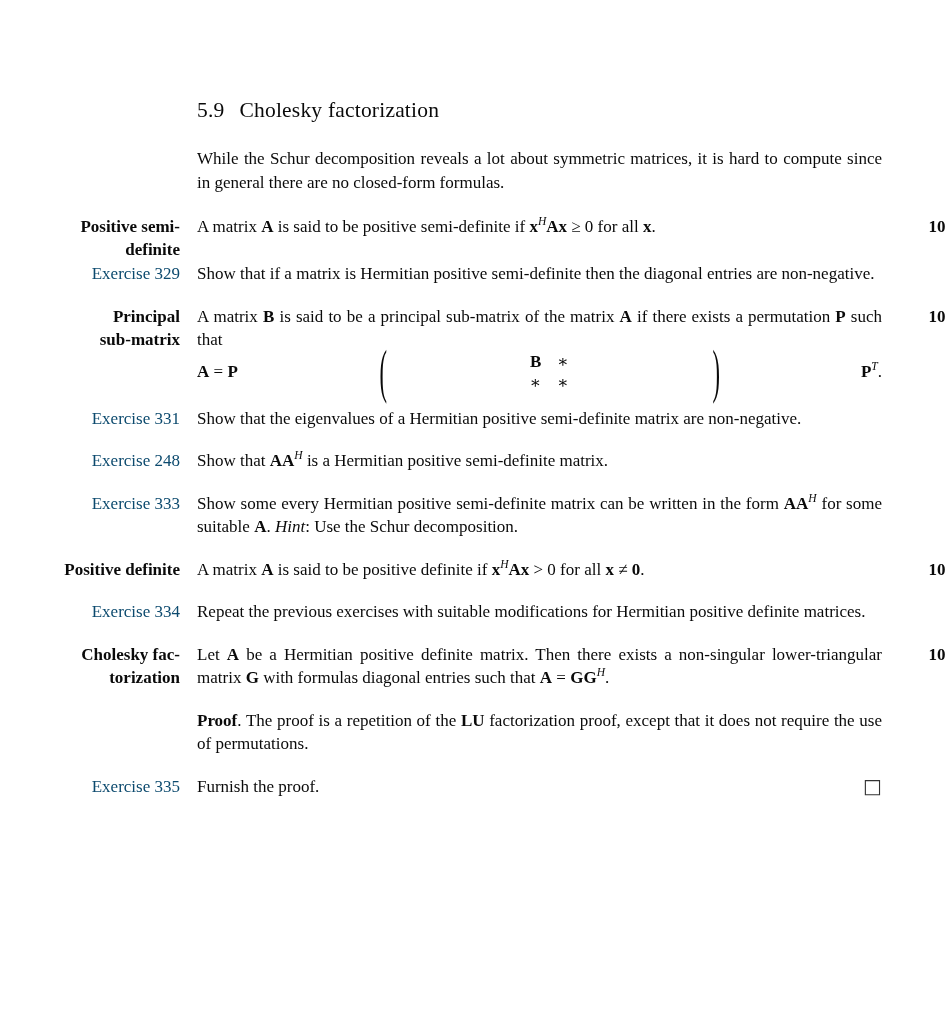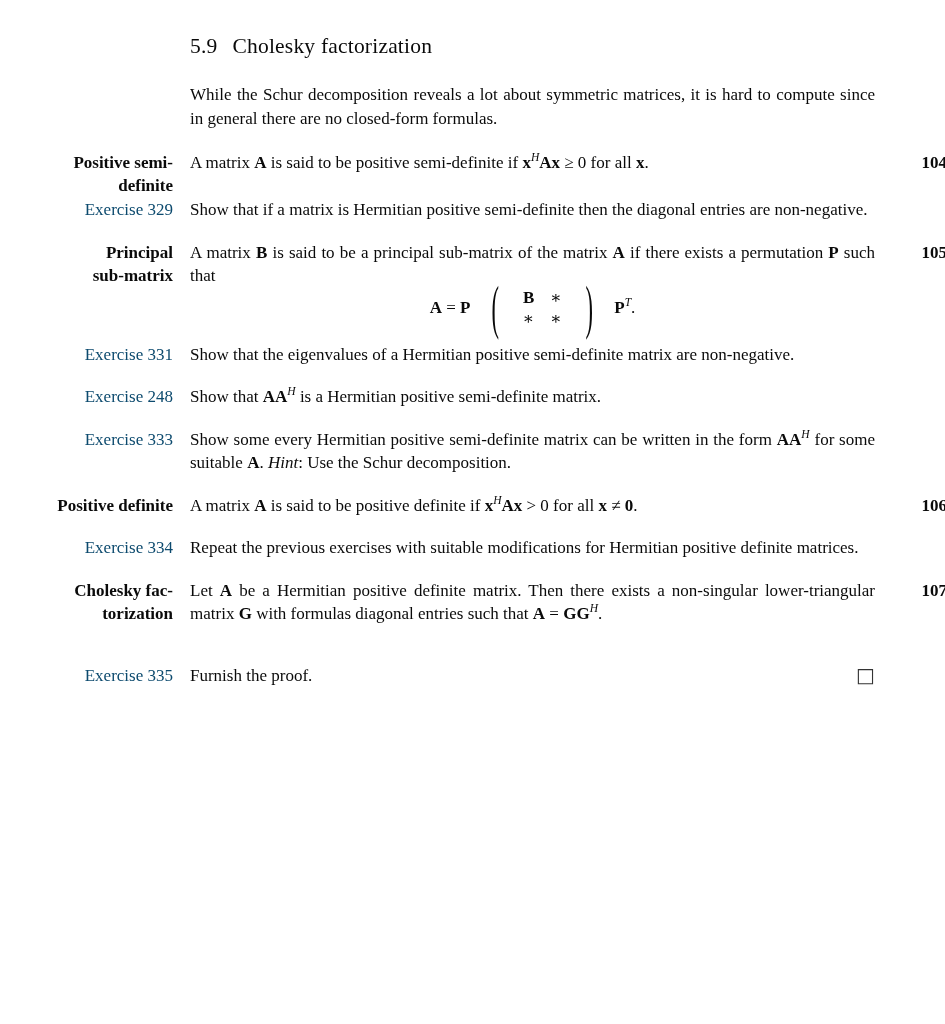--- a/index.html
+++ b/index.html
@@ -1,37 +1,37 @@
 <!DOCTYPE html>
 <html><head>
 <meta charset="utf-8">
 <style>
   html,body{margin:0;padding:0;}
   body{
     width:945px;height:1024px;background:#ffffff;overflow:hidden;
     font-family:"Liberation Serif","DejaVu Serif",serif;
     font-size:17px;color:#0a0a0a;
   }
-  .page{padding:34px 0 0 20px;box-sizing:border-box;}
+  .page{padding:98px 0 0 20px;box-sizing:border-box;margin-left:7px;}
   .grid-row{display:grid;grid-template-columns:153px 685px 70px;column-gap:17px;margin-bottom:19px;}
   .grid-row.tight{margin-bottom:1px;}
   .heading-row{margin-bottom:24px;}
   .intro-row{margin-bottom:21px;}
   .heading{font-size:21.5px;letter-spacing:.2px;display:flex;gap:15px;align-items:baseline;}
   .mlabel{text-align:right;font-weight:bold;line-height:23px;}
   .mline{display:block;}
   .mlabel.link{font-weight:400;color:#0c4a6e;cursor:pointer;}
   .btext{text-align:justify;line-height:23.5px;}
   .pref{font-weight:bold;text-align:right;padding-right:15px;line-height:23.5px;}
   .seg-b{font-weight:bold;}
   .seg-i{font-style:italic;}
   .seg-sup{font-size:68%;vertical-align:super;font-style:italic;line-height:0;font-weight:400;}
   
   .eq-row{margin:-2px 0 14px 0;}
-  .eq{display:flex;align-items:center;justify-content:center;gap:20px;line-height:22px;}
+  .eq{display:flex;align-items:center;justify-content:space-between;gap:20px;line-height:22px;}
   .paren{display:inline-block;font-size:25px;font-weight:400;transform:scale(0.9,2.35);line-height:1;padding:0 1px;}
   .mat{display:inline-grid;grid-template-columns:auto auto;column-gap:16px;row-gap:0;text-align:center;line-height:21px;padding:0 2px;}
   .eq-side{white-space:pre;}
   
   .body-flex{display:flex;justify-content:space-between;align-items:center;}
   .qed{font-size:20px;color:#333;line-height:1;font-family:"DejaVu Sans",sans-serif;}
 </style>
 </head>
 <body>
 
@@ -130,20 +130,21 @@
     <div class="mlabel">
       <span class="mline">Cholesky fac-</span>
       <span class="mline">torization</span>
     </div>
     <div class="btext"><span>Let </span><span class="seg-b">A</span><span> be a Hermitian positive definite matrix.  Then there exists a non-singular lower-triangular matrix </span><span class="seg-b">G</span><span> with formulas diagonal entries such that </span><span class="seg-b">A</span><span> = </span><span class="seg-b">GG</span><span class="seg-sup">H</span><span>.</span></div>
     <div class="pref">107</div>
   </div>
 
   <div class="grid-row">
     <div></div>
+    <div class="btext"><span class="seg-b">Proof</span><span>.  The proof is a repetition of the </span><span class="seg-b">LU</span><span> factorization proof, except that it does not require the use of permutations.</span></div>
     <div class="pref"></div>
   </div>
 
   <div class="grid-row" style="margin-bottom:0;">
     <div class="mlabel link">Exercise 335</div>
     <div class="btext body-flex">
       <span><span>Furnish the proof.</span></span>
       <span class="qed">□</span>
     </div>
     <div class="pref"></div>

